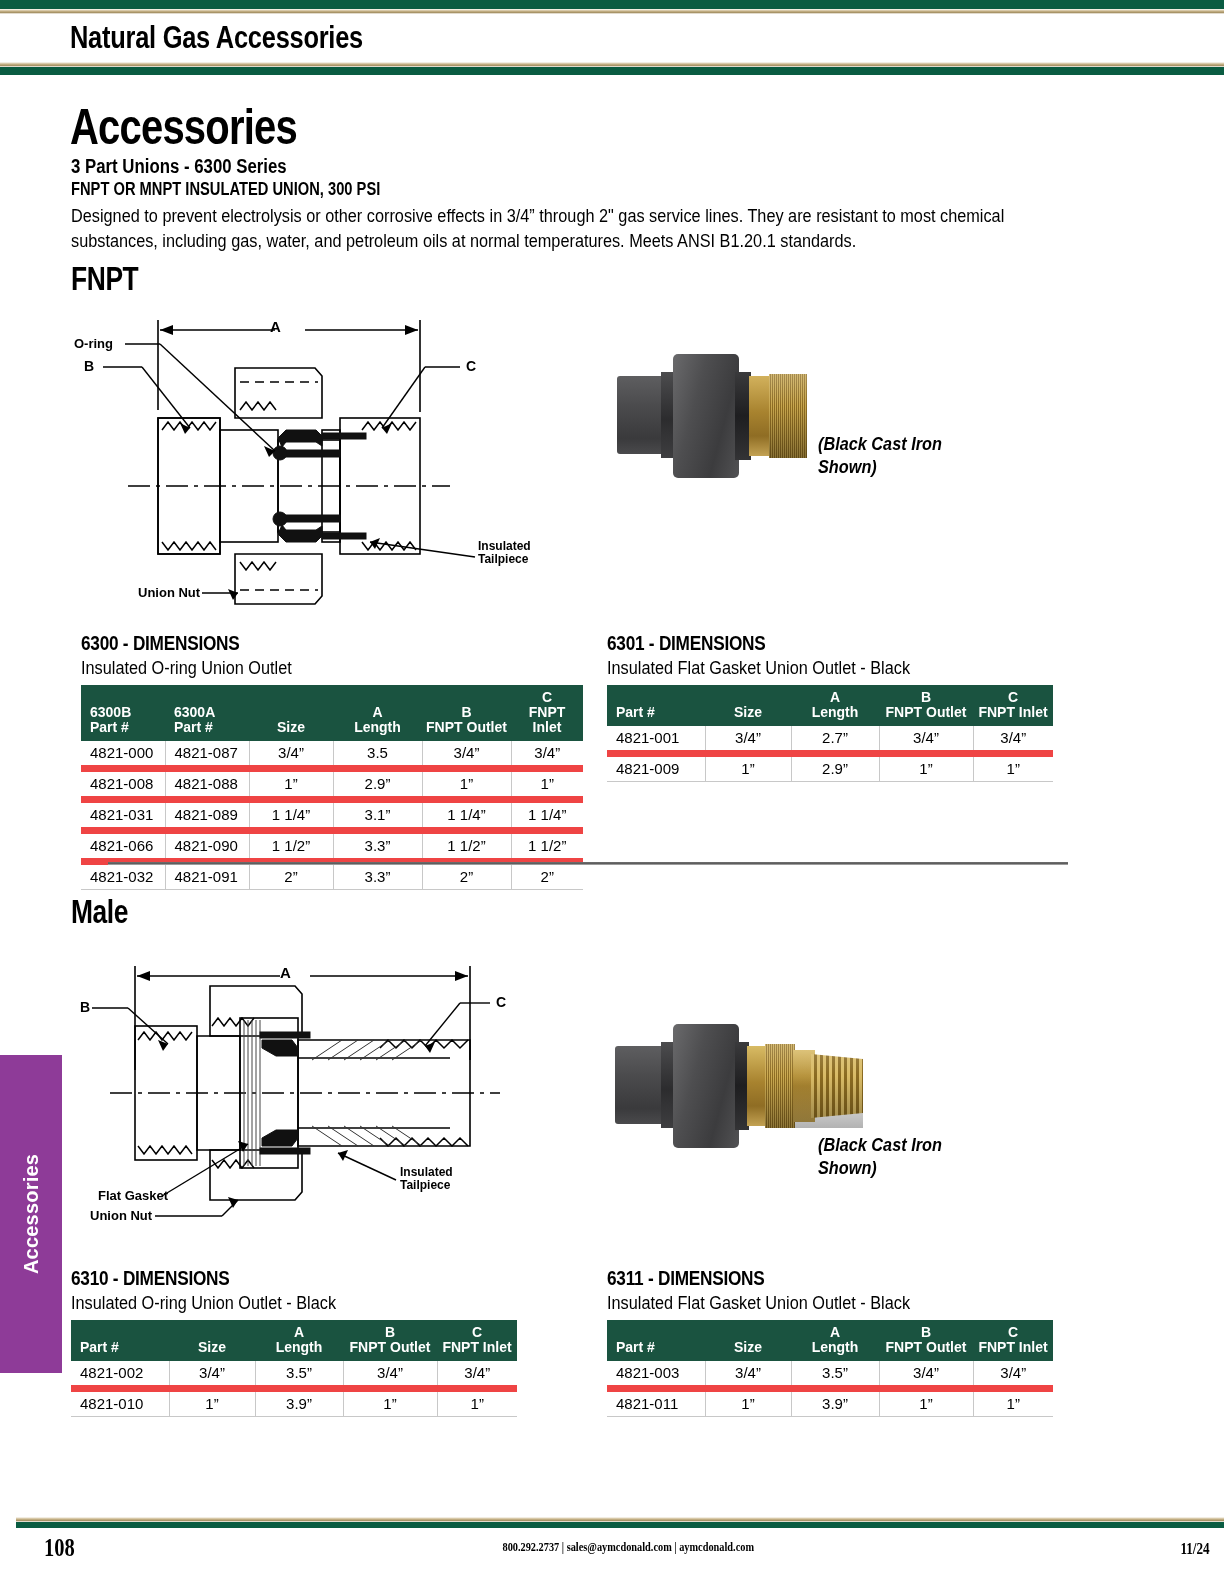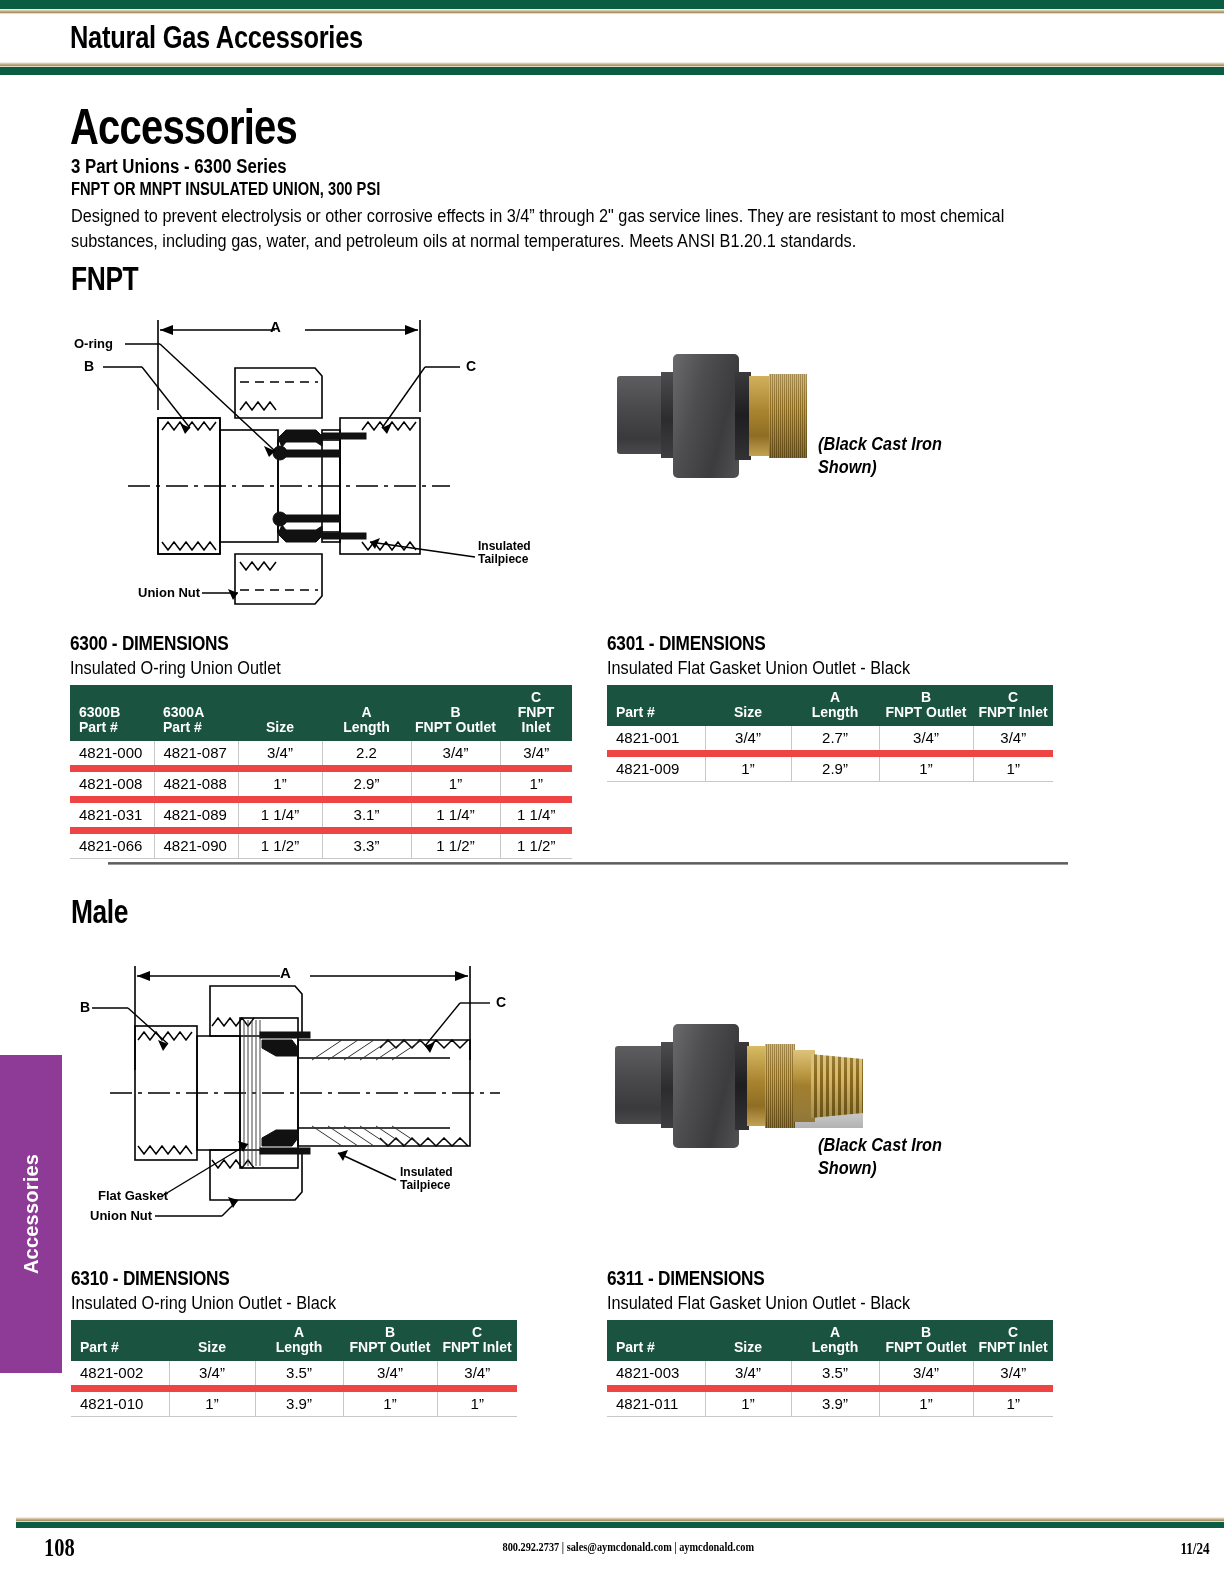--- a/index.html
+++ b/index.html
@@ -218,21 +218,21 @@
     <div class="ph-part" style="left:118px;top:22px;  width:16px;  height:88px; background:linear-gradient(to bottom,#3a3a3c,#1e1e20 50%,#333335);"></div>
     <div class="ph-part" style="left:132px;top:26px;  width:22px;  height:80px; background:linear-gradient(to bottom,#d2b15c,#a8832f 45%,#8f6d24 75%,#c3a253);"></div>
     <div class="ph-part" style="left:152px;top:24px;  width:38px;  height:84px; background:repeating-linear-gradient(to right,#c8a74f 0px,#c8a74f 1px,#8d6c22 1px,#8d6c22 2px);"></div>
     <div class="ph-part" style="left:152px;top:24px;  width:38px;  height:84px; background:linear-gradient(to bottom,rgba(255,255,255,0.22),rgba(0,0,0,0) 38%,rgba(0,0,0,0.32));"></div>
   </div>
   <div class="photo-caption" style="left:818px; top:355px;">
     <div>(Black Cast Iron</div>
     <div>Shown)</div>
   </div>
 
-  <div class="tbl-block" style="left:70px; top:553px;">
+  <div class="tbl-block" style="left:81px; top:553px;">
     <div class="tbl-title">6300 - DIMENSIONS</div>
     <div class="tbl-sub">Insulated O-ring Union Outlet</div>
     <table class="dim">
       <colgroup>
           <col style="width:84px">
           <col style="width:84px">
           <col style="width:84px">
           <col style="width:89px">
           <col style="width:89px">
           <col style="width:72px">
@@ -263,21 +263,21 @@
             <span class="hl">C</span>
             <span class="hl">FNPT Inlet</span>
             </th>
         </tr>
       </thead>
       <tbody>
         <tr>
           <td class="lft">4821-000</td>
           <td class="lft">4821-087</td>
           <td>3/4”</td>
-          <td>2.2</td>
+          <td>3.5</td>
           <td>3/4”</td>
           <td>3/4”</td>
         </tr>
         <tr>
           <td class="lft">4821-008</td>
           <td class="lft">4821-088</td>
           <td>1”</td>
           <td>2.9”</td>
           <td>1”</td>
           <td>1”</td>
@@ -290,20 +290,28 @@
           <td>1 1/4”</td>
           <td>1 1/4”</td>
         </tr>
         <tr>
           <td class="lft">4821-066</td>
           <td class="lft">4821-090</td>
           <td>1 1/2”</td>
           <td>3.3”</td>
           <td>1 1/2”</td>
           <td>1 1/2”</td>
+        </tr>
+        <tr>
+          <td class="lft">4821-032</td>
+          <td class="lft">4821-091</td>
+          <td>2”</td>
+          <td>3.3”</td>
+          <td>2”</td>
+          <td>2”</td>
         </tr>
       </tbody>
     </table>
   </div>
 
   <div class="tbl-block" style="left:607px; top:553px;">
     <div class="tbl-title">6301 - DIMENSIONS</div>
     <div class="tbl-sub">Insulated Flat Gasket Union Outlet - Black</div>
     <table class="dim">
       <colgroup>

